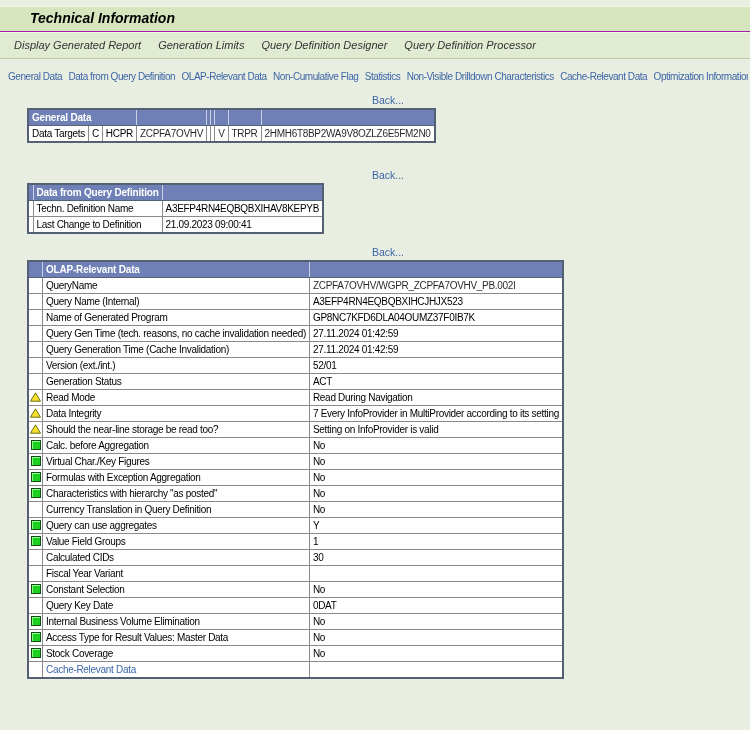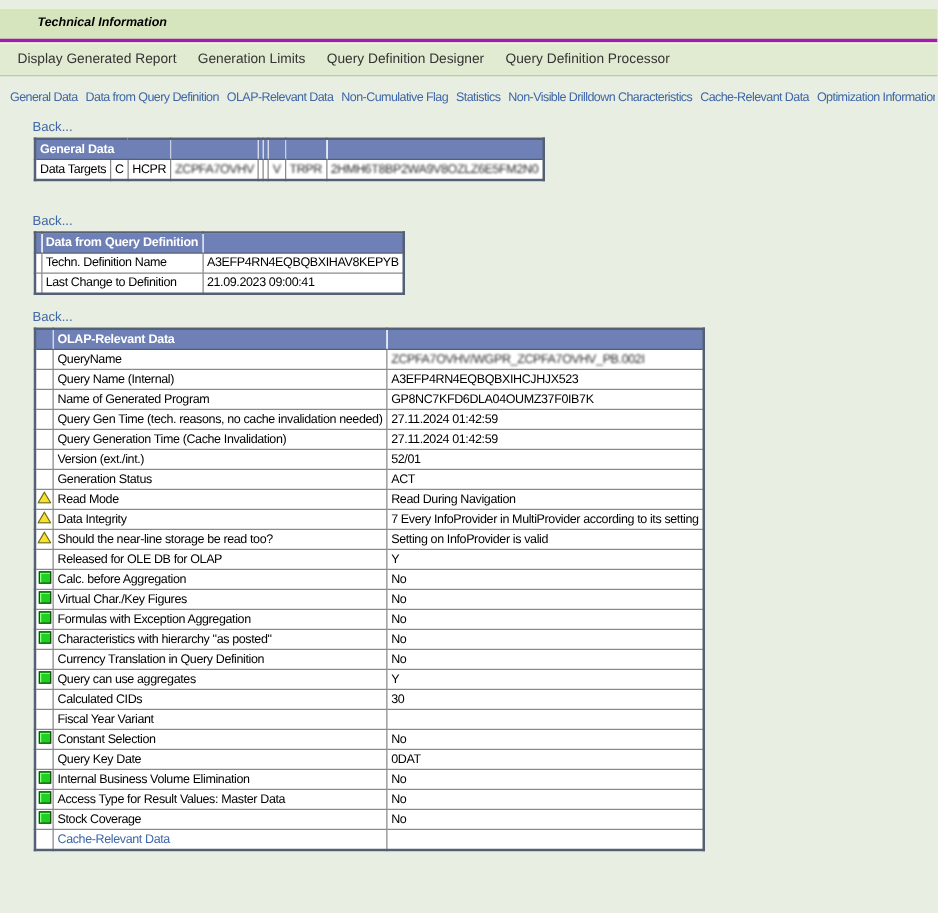--- a/index.html
+++ b/index.html
@@ -6,41 +6,42 @@
   body{
     width:750px;height:730px;overflow:hidden;
     background:#e8eee1;
     font-family:"Liberation Sans",sans-serif;
     font-size:11px;color:#000;
   }
   .titlebar{
     margin-top:6px;
     background:#d7e5be;
     border-top:1px solid #eef5e2;
-    border-bottom:3px solid #a21caf;
+    border-bottom:1px solid #a21caf;
     padding:4px 0 5px 30px;
-    font-size:10px;font-weight:bold;font-style:italic;
+    font-size:14px;font-weight:bold;font-style:italic;
     line-height:15px;
   }
   .toolbar{
     background:#e1ebd2;
     border-top:1px solid #f0f6e8;
     border-bottom:1px solid #bccba6;
     padding:6px 0 6px 14px;
     line-height:13px;
+    font-style:italic;
   }
   .toolbar .tb-link{color:#333;cursor:pointer;margin-right:17px;white-space:nowrap;}
   .content{padding:12px 0 0 8px;}
   .navline{
     color:#3e66a8;white-space:nowrap;overflow:hidden;width:740px;
     font-size:10px;letter-spacing:-0.45px;line-height:12px;
   }
   .navline .link{margin-right:4px;}
   .link{color:#3e66a8;cursor:pointer;text-decoration:none;}
-  .back{margin-left:18px;font-size:10.5px;}
+  .back{margin-left:18px;font-size:10.5px;text-align:center;}
   .back1{margin-top:11px;}
   .back2{margin-top:26px;}
   .back3{margin-top:12px;}
   table{
     border-collapse:collapse;
     border:2px solid #546175;
     background:#fff;
     margin-left:19px;margin-top:2px;
     table-layout:fixed;
   }
@@ -207,25 +208,20 @@
           <td>7 Every InfoProvider in MultiProvider according to its setting</td>
         </tr>
         <tr>
           <td class="icon-cell"><svg class="icon-warn" width="11" height="10" viewBox="0 0 11 10">
               <polygon points="5.5,0.8 10.5,9.2 0.5,9.2" fill="#f8e02c" stroke="#6e6e1a" stroke-width="1"></polygon>
             </svg></td>
           <td>Should the near-line storage be read too?</td>
           <td>Setting on InfoProvider is valid</td>
         </tr>
         <tr>
-          <td class="icon-cell"></td>
-          <td>Released for OLE DB for OLAP</td>
-          <td>Y</td>
-        </tr>
-        <tr>
           <td class="icon-cell"><span class="icon-green"></span></td>
           <td>Calc. before Aggregation</td>
           <td>No</td>
         </tr>
         <tr>
           <td class="icon-cell"><span class="icon-green"></span></td>
           <td>Virtual Char./Key Figures</td>
           <td>No</td>
         </tr>
         <tr>
@@ -242,20 +238,25 @@
           <td class="icon-cell"></td>
           <td>Currency Translation in Query Definition</td>
           <td>No</td>
         </tr>
         <tr>
           <td class="icon-cell"><span class="icon-green"></span></td>
           <td>Query can use aggregates</td>
           <td>Y</td>
         </tr>
         <tr>
+          <td class="icon-cell"><span class="icon-green"></span></td>
+          <td>Value Field Groups</td>
+          <td>1</td>
+        </tr>
+        <tr>
           <td class="icon-cell"></td>
           <td>Calculated CIDs</td>
           <td>30</td>
         </tr>
         <tr>
           <td class="icon-cell"></td>
           <td>Fiscal Year Variant</td>
           <td></td>
         </tr>
         <tr>

